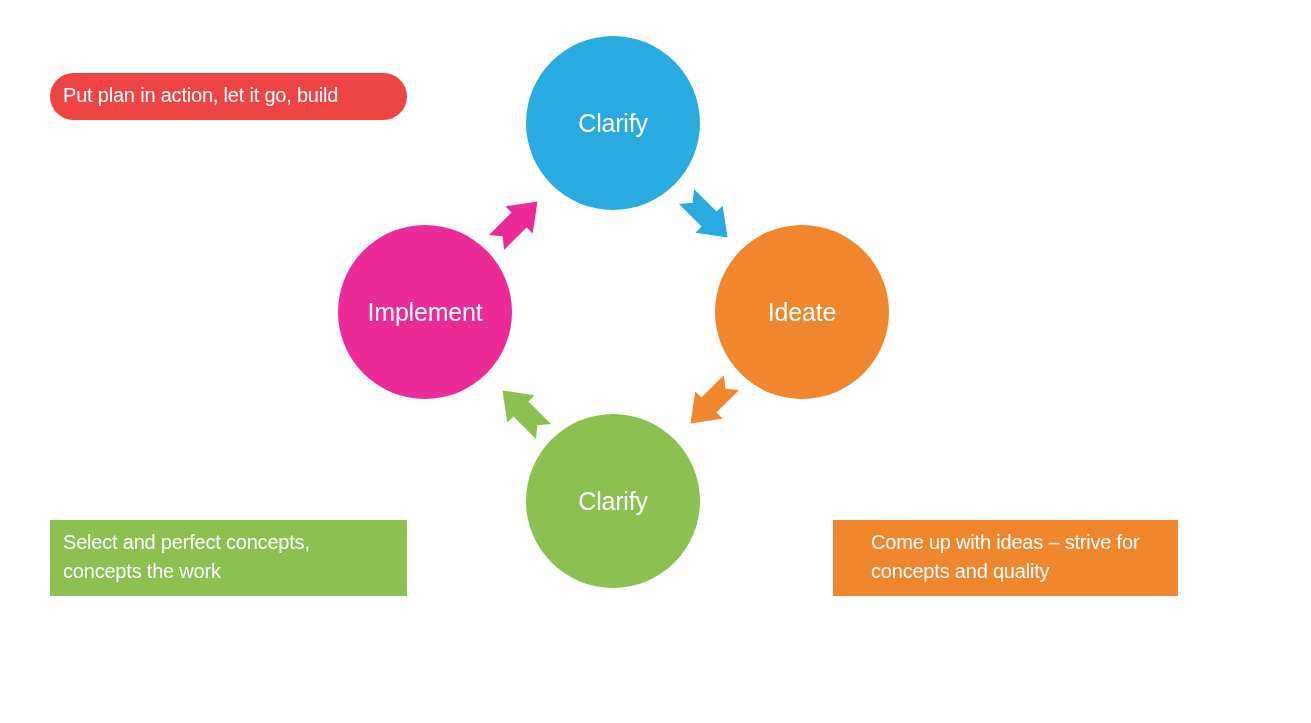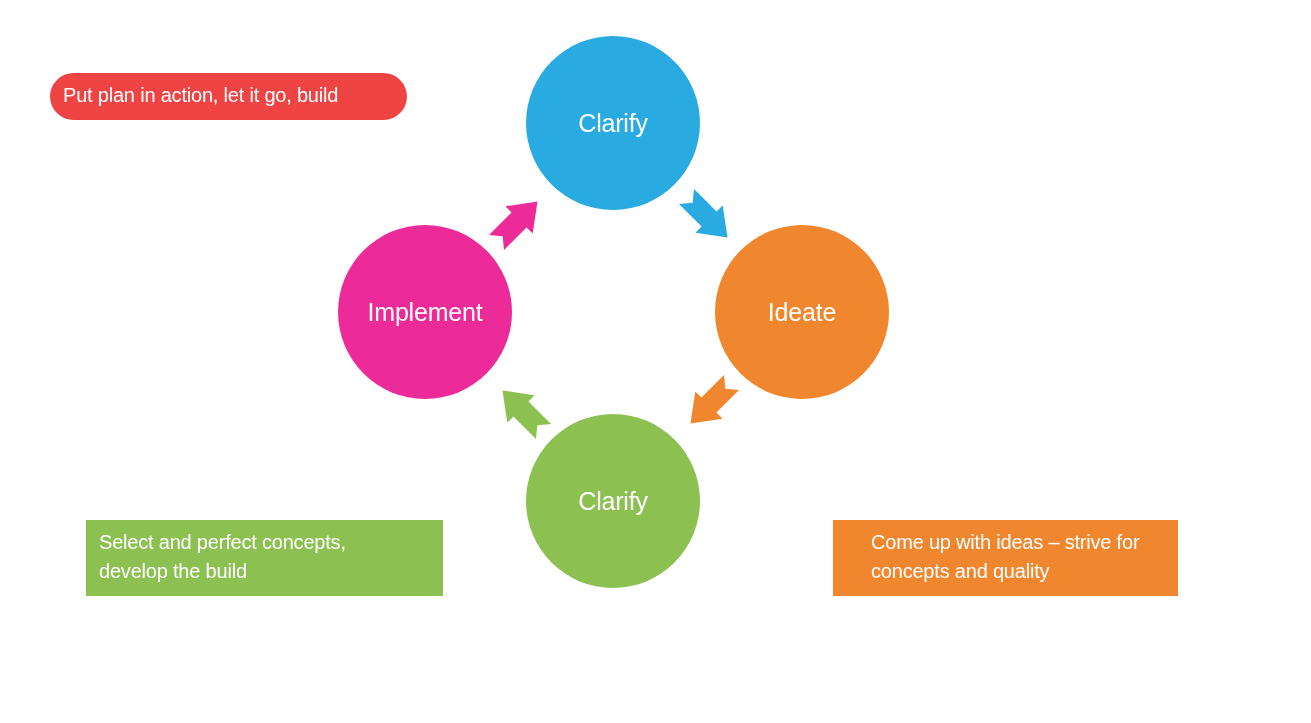--- a/index.html
+++ b/index.html
@@ -67,23 +67,23 @@
 </head>
 <body>
 
 <div class="canvas">
 
   <div class="callout callout-implement" style="background-color: #ef4444; border-radius: 31px;">
     <div class="callout-line">Put plan in action, let it go, build</div>
   </div>
 
 
-  <div class="callout callout-develop" style="background-color: rgb(140, 193, 82); margin-left: 36px;">
+  <div class="callout callout-develop" style="background-color: rgb(140, 193, 82);">
     <div class="callout-line">Select and perfect concepts,</div>
-    <div class="callout-line">develop the build</div>
+    <div class="callout-line">concepts the work</div>
   </div>
 
   <div class="callout callout-ideate" style="background-color: rgb(240, 135, 46); padding-left: 38px;">
     <div class="callout-line">Come up with ideas – strive for</div>
     <div class="callout-line">concepts and quality</div>
   </div>
 
   <div class="node-circle circle-clarify" style="background-color: rgb(41, 171, 226); align-items: center;">
     <span class="node-label">Clarify</span>
   </div>

